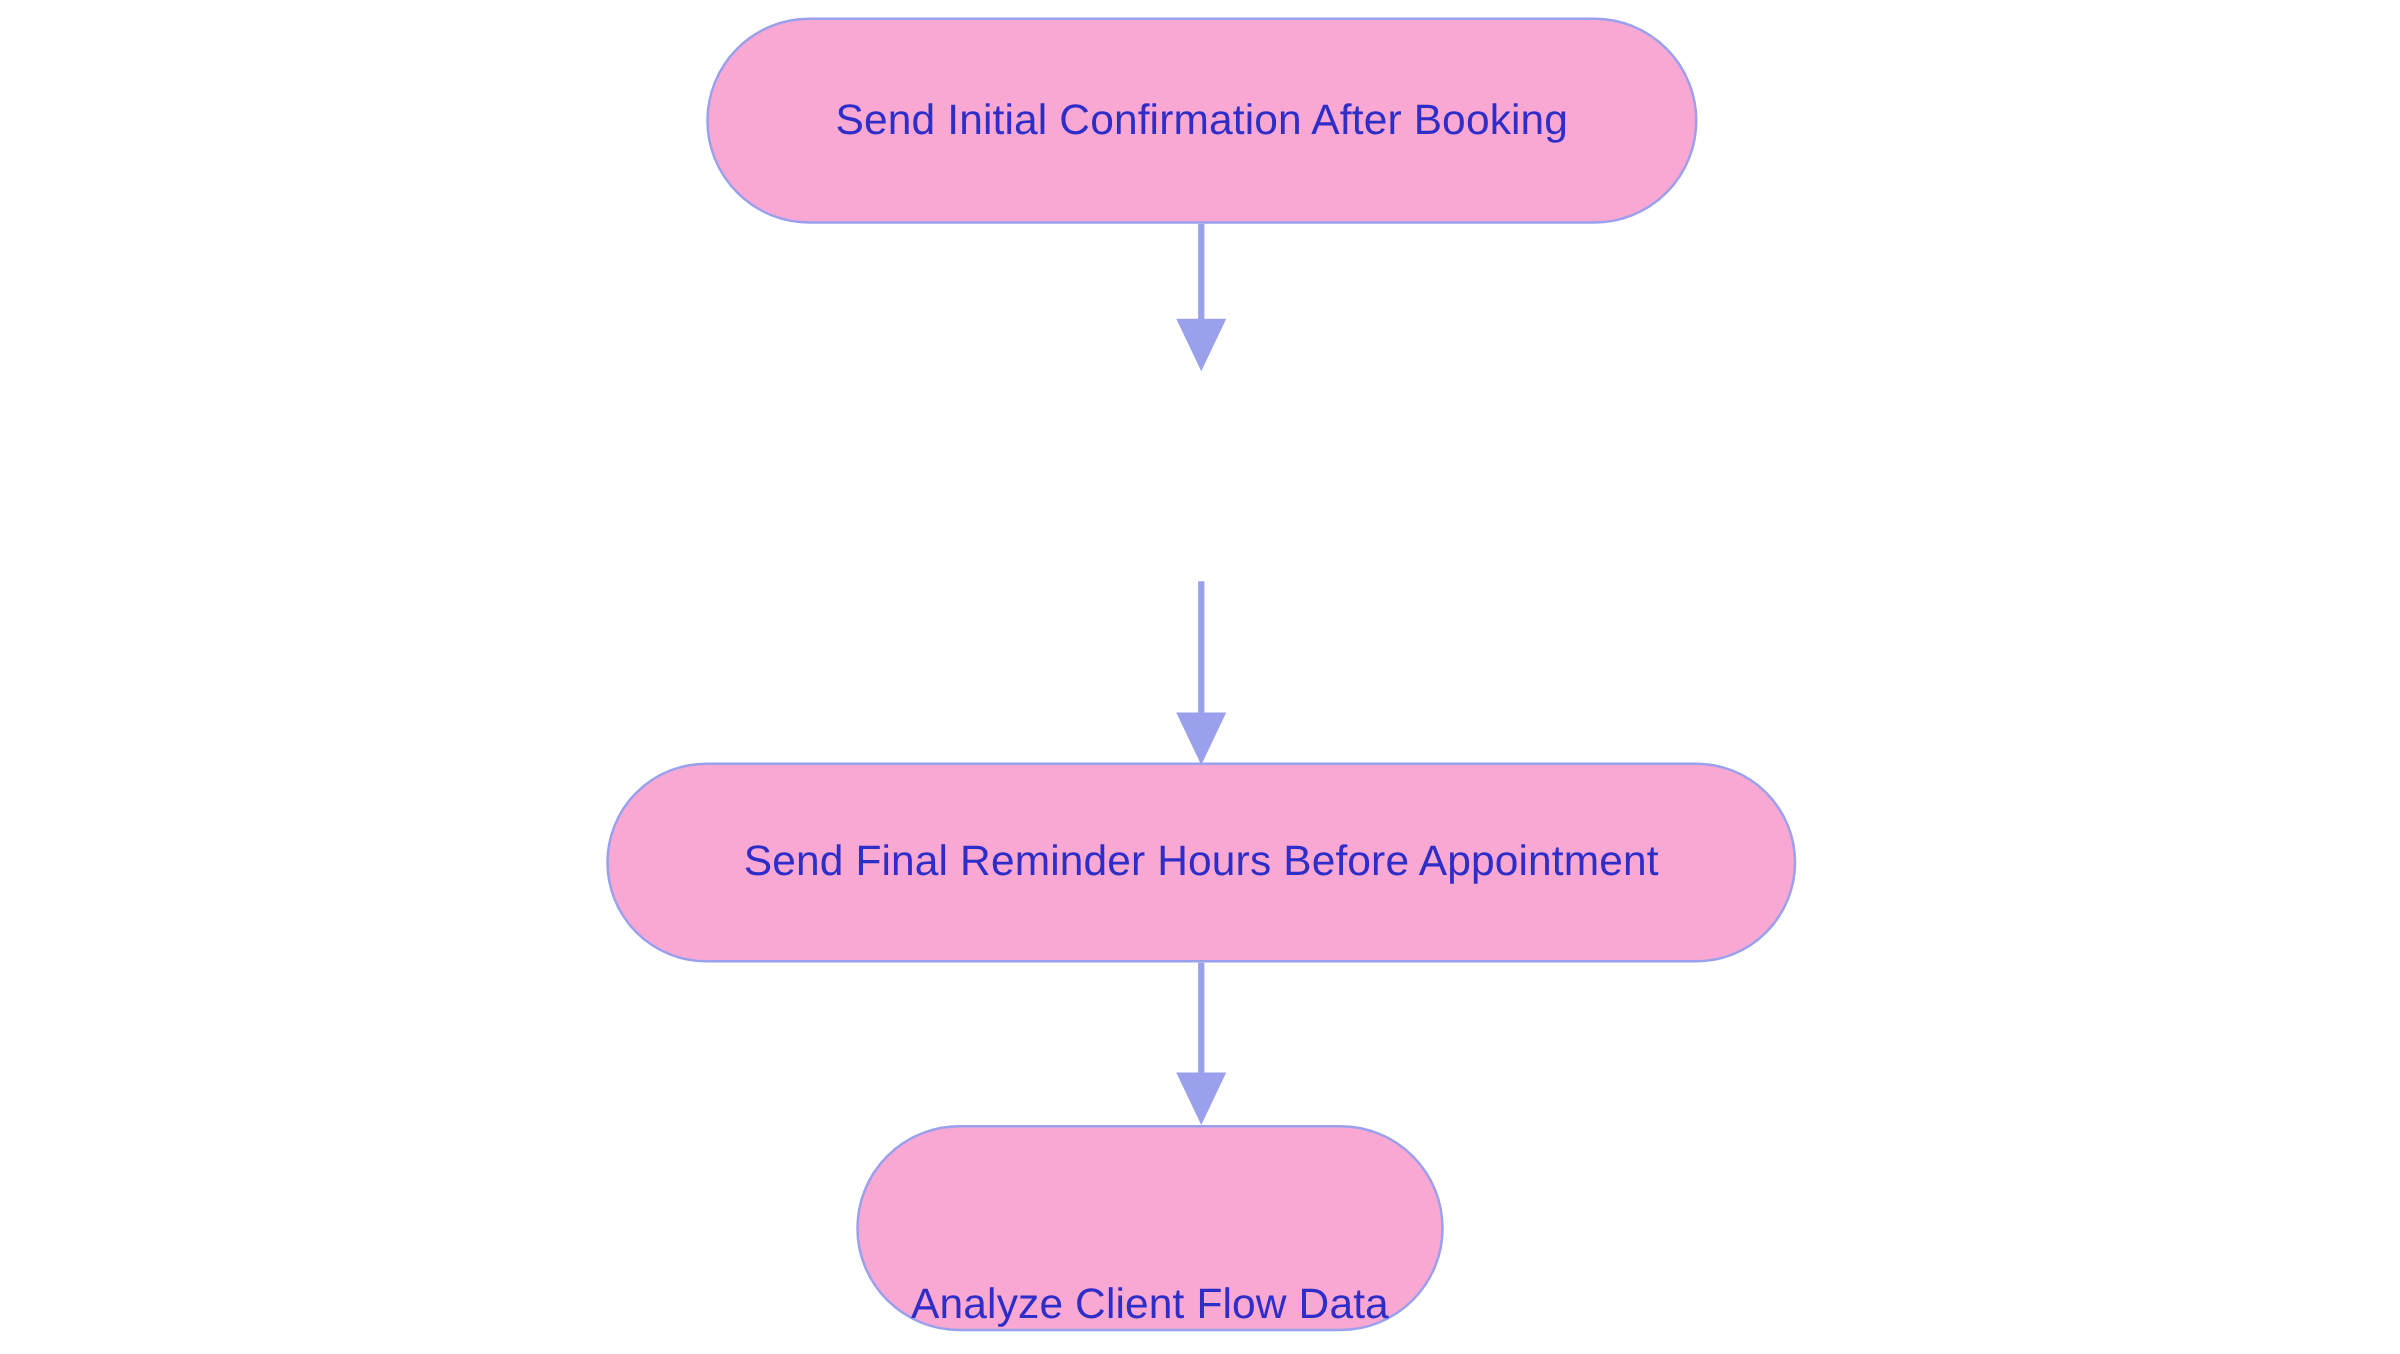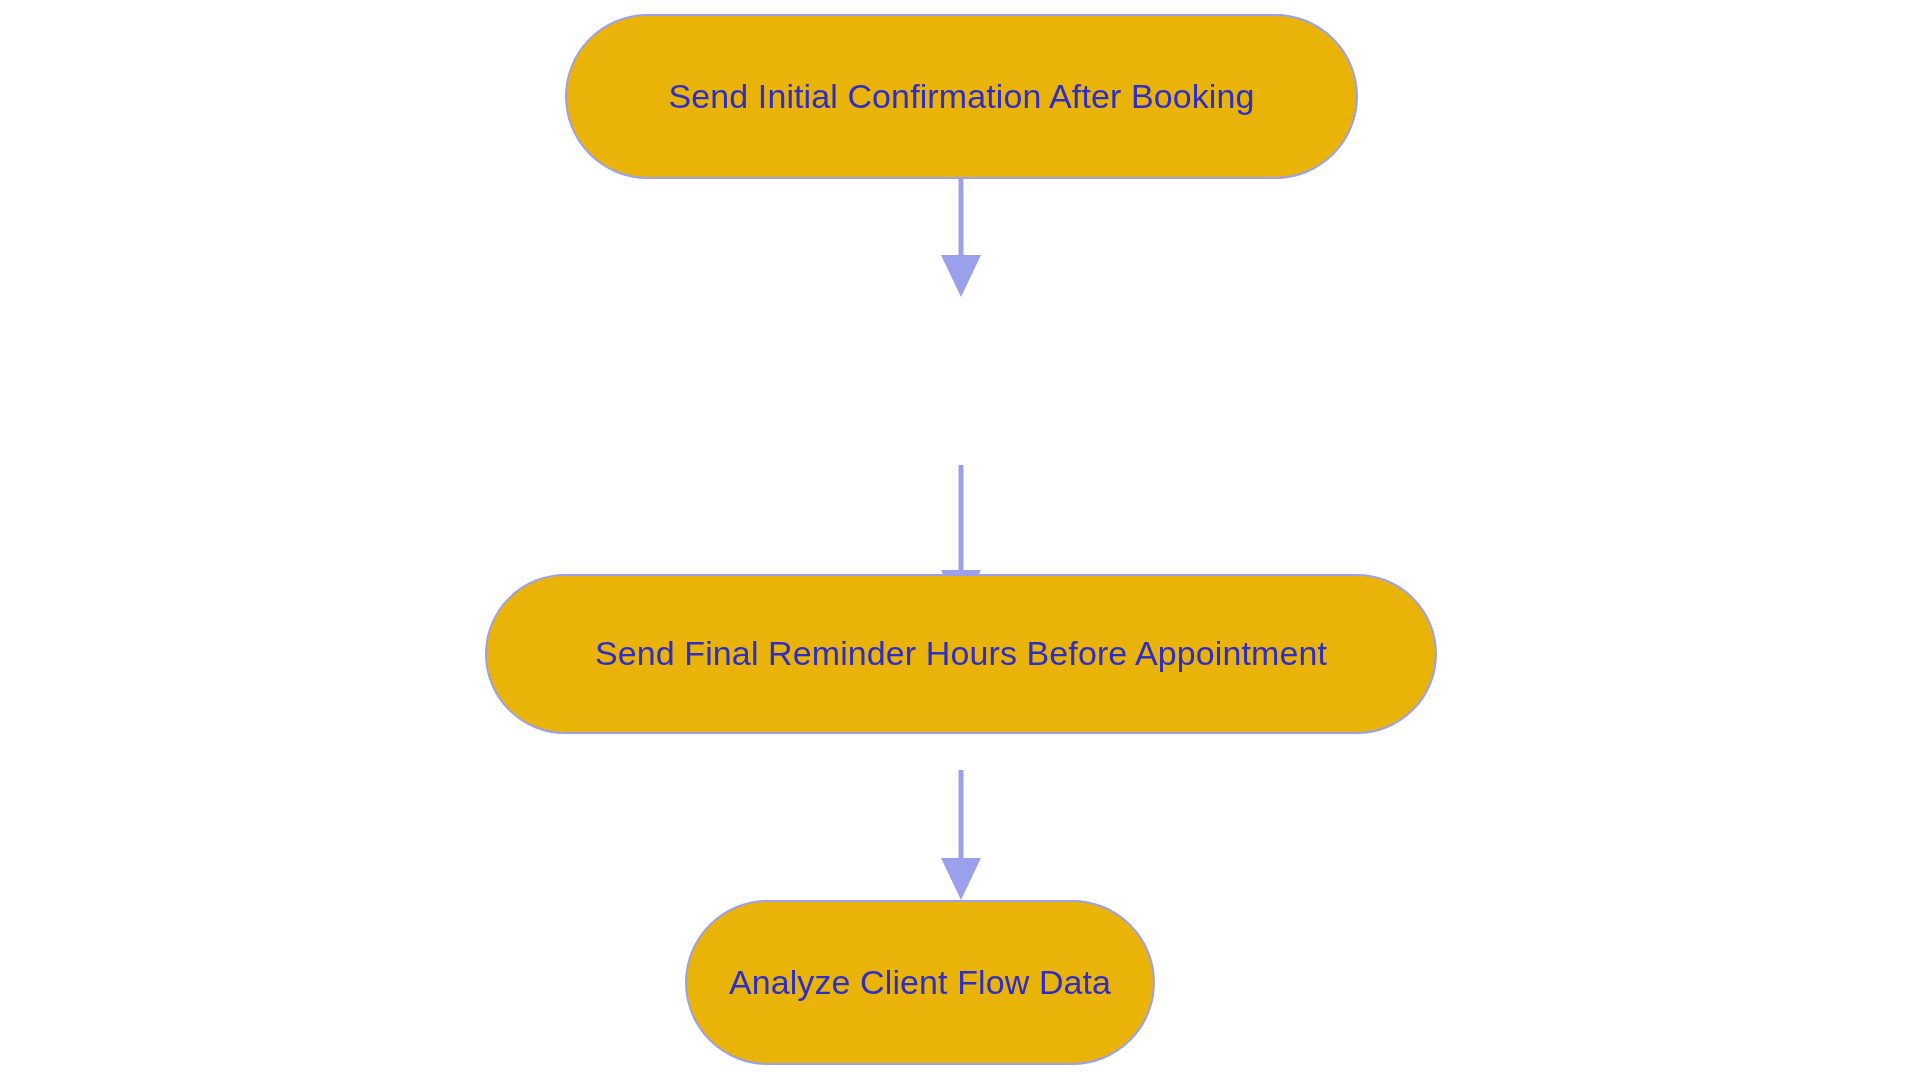--- a/index.html
+++ b/index.html
@@ -23,42 +23,42 @@
   #flow-svg {
     position: absolute;
     inset: 0;
     width: 1920px;
     height: 1083px;
     display: block;
   }
   .node {
     position: absolute;
     box-sizing: border-box;
-    background: #eab308;
+    background: #f9a8d4;
     border: 2px solid #9aa0ec;
     display: flex;
     align-items: center;
     justify-content: center;
     text-align: center;
     padding: 0 26px;
   }
   .node-label {
     color: #2d2dc8;
     font-family: "Liberation Sans", sans-serif;
     font-size: 34px;
     font-weight: 400;
     line-height: 1.15;
     letter-spacing: 0.1px;
     white-space: nowrap;
   }
   
   #node-0 { left: 565px;  top: 14px;  width: 793px; height: 165px; border-radius: 82.5px; }
   #node-1 { left: 475px;  top: 255px; width: 977px; height: 210px; border-radius: 105px; }
-  #node-2 { left: 485px;  top: 574px; width: 952px; height: 160px; border-radius: 80px; }
-  #node-3 { left: 685px;  top: 900px; width: 470px; height: 165px; border-radius: 82.5px; }
+  #node-2 { left: 485px;  top: 610px; width: 952px; height: 160px; border-radius: 80px; }
+  #node-3 { left: 685px;  top: 900px; width: 470px; height: 165px; border-radius: 82.5px; align-items: flex-end; }
 </style>
 </head>
 <body>
 
 <div id="flow-root">
 
   <svg id="flow-svg" viewBox="0 0 1920 1083" xmlns="http://www.w3.org/2000/svg">
 
     <g>
       <line x1="961" y1="179" x2="961" y2="258" stroke="#9aa0ec" stroke-width="5"></line>

